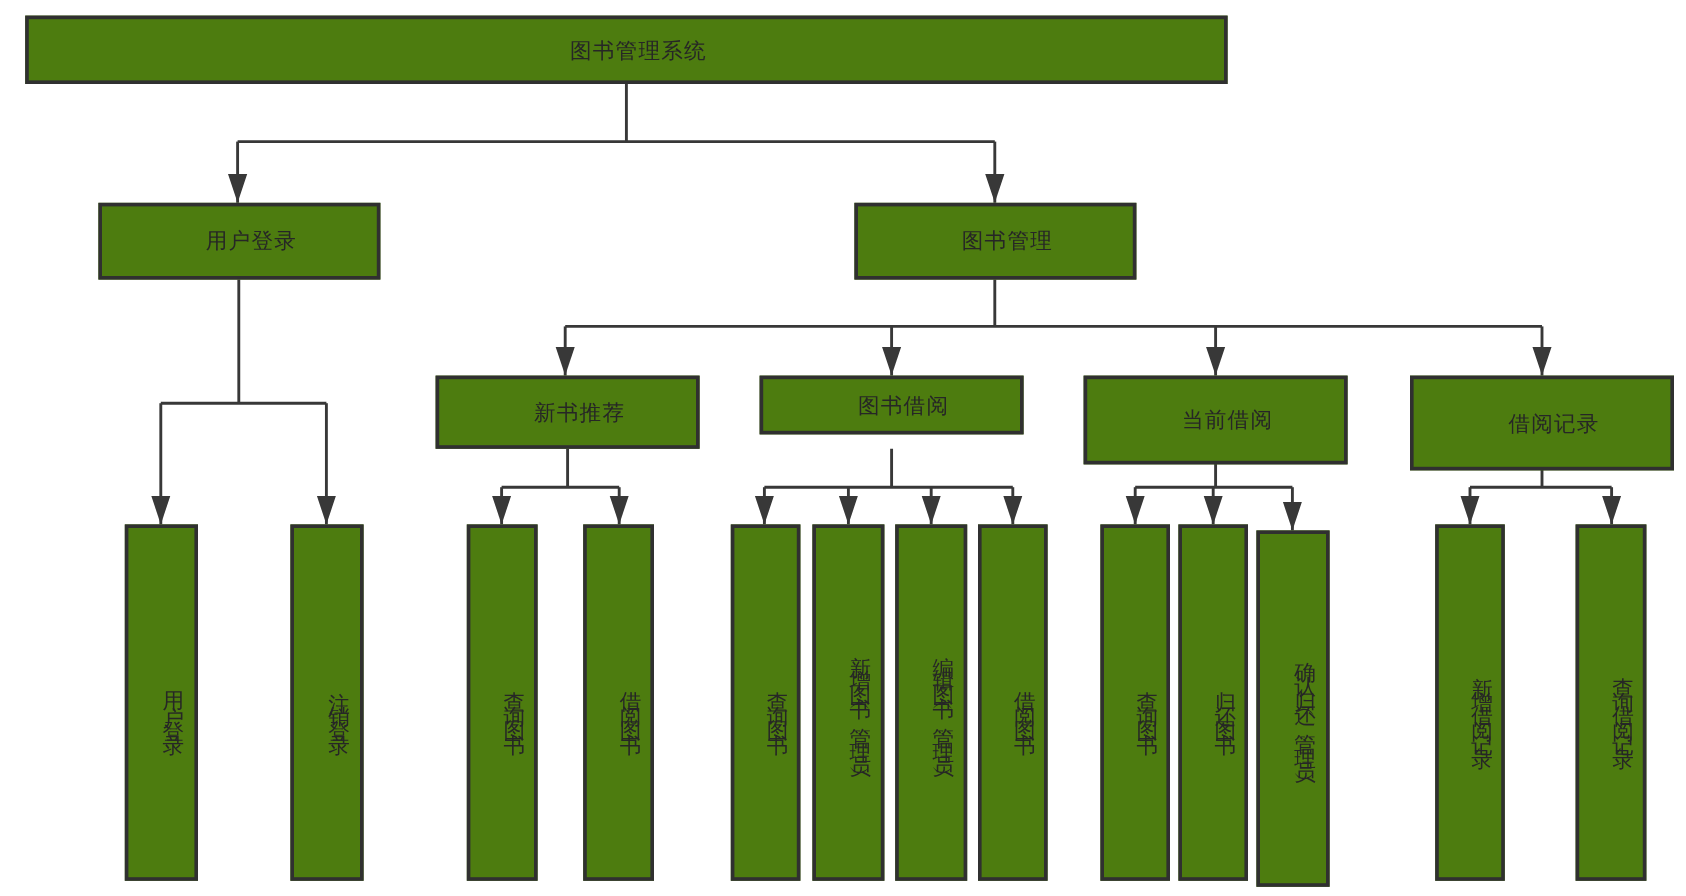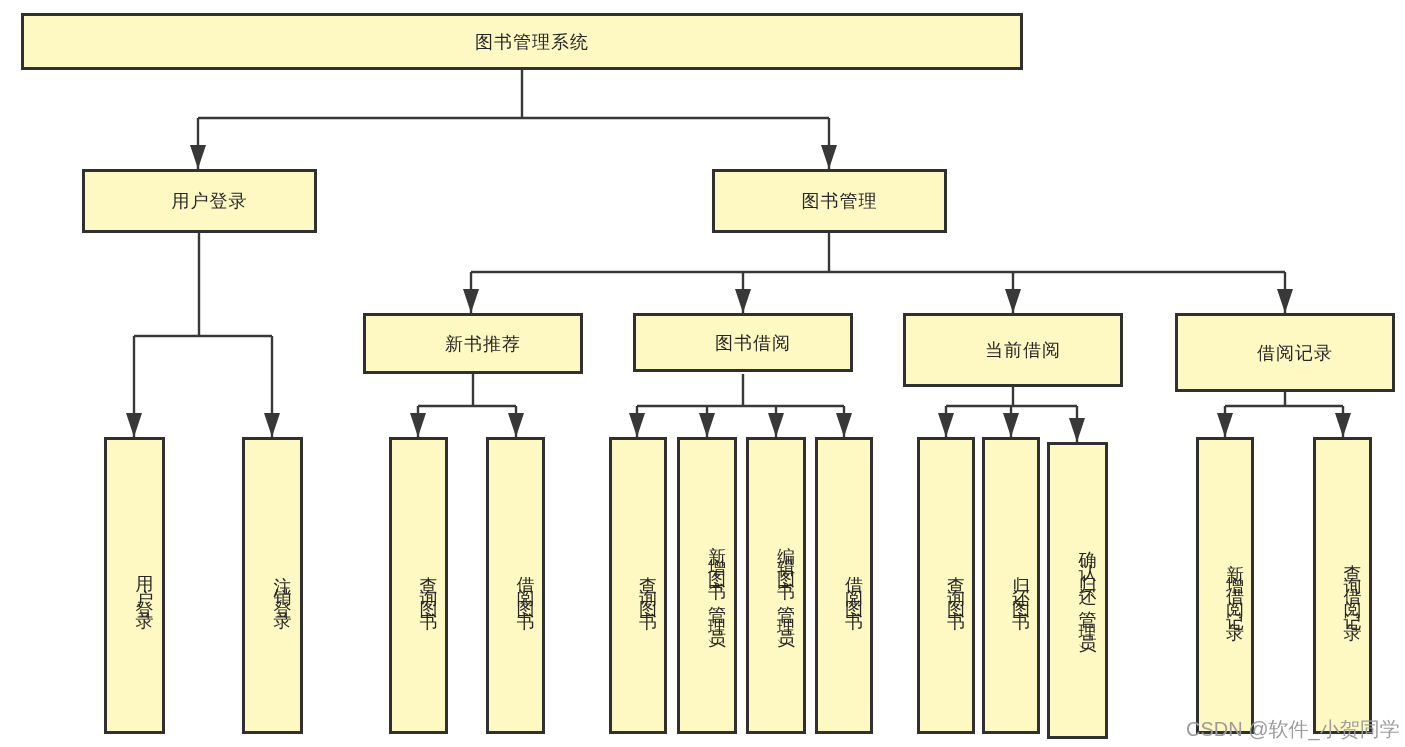--- a/index.html
+++ b/index.html
@@ -13,21 +13,21 @@
   }
   .wires {
     position: absolute;
     left: 0; top: 0;
     width: 1405px; height: 747px;
   }
   .box {
     position: absolute;
     box-sizing: border-box;
     border: 3px solid #303030;
-    background: #fef9c3;
+    background: #4d7c0f;
     display: flex;
     align-items: center;
     justify-content: center;
     color: #262626;
     padding-left: 20px;
   }
   .hbox {
     font-size: 18px;
     letter-spacing: 1px;
     white-space: nowrap;
@@ -98,21 +98,21 @@
       <line x1="1343" y1="406" x2="1343" y2="437" marker-end="url(#arrow)"></line>
     </g>
   </svg>
 
   <div class="box hbox" style="left:21px; top:13px; width:1002px; height:57px;">图书管理系统</div>
 
   <div class="box hbox" style="left:82px; top:169px; width:235px; height:64px;">用户登录</div>
   <div class="box hbox" style="left:712px; top:169px; width:235px; height:64px;">图书管理</div>
 
   <div class="box hbox" style="left:363px; top:313px; width:220px; height:61px;">新书推荐</div>
-  <div class="box hbox" style="left:633px; top:313px; width:220px; height:59px;text-align:center;">图书借阅</div>
+  <div class="box hbox" style="left:633px; top:313px; width:220px; height:49px;text-align:center;">图书借阅</div>
   <div class="box hbox" style="left:903px; top:313px; width:220px; height:74px;">当前借阅</div>
   <div class="box hbox" style="left:1175px; top:313px; width:220px; height:79px;">借阅记录</div>
 
   <div class="box vbox" style="left:104px; top:437px; width:61px; height:297px;">用户登录</div>
   <div class="box vbox" style="left:242px; top:437px; width:61px; height:297px;">注销登录</div>
 
   <div class="box vbox" style="left:389px; top:437px; width:59px; height:297px;">查询图书</div>
   <div class="box vbox" style="left:486px; top:437px; width:59px; height:297px;">借阅图书</div>
 
   <div class="box vbox" style="left:609px; top:437px; width:58px; height:297px;">查询图书</div>
@@ -120,15 +120,14 @@
   <div class="box vbox" style="left:746px; top:437px; width:60px; height:297px;">编辑图书（管理员）</div>
   <div class="box vbox" style="left:815px; top:437px; width:58px; height:297px;">借阅图书</div>
 
   <div class="box vbox" style="left:917px; top:437px; width:58px; height:297px;">查询图书</div>
   <div class="box vbox" style="left:982px; top:437px; width:58px; height:297px;">归还图书</div>
   <div class="box vbox" style="left:1047px; top:442px; width:61px; height:297px;">确认归还（管理员）</div>
 
   <div class="box vbox" style="left:1196px; top:437px; width:58px; height:297px;">新增借阅记录</div>
   <div class="box vbox" style="left:1313px; top:437px; width:59px; height:297px;">查询借阅记录</div>
 
-  <div class="watermark">CSDN @软件_小贺同学</div>
 
 </div>
 
 </body></html>

